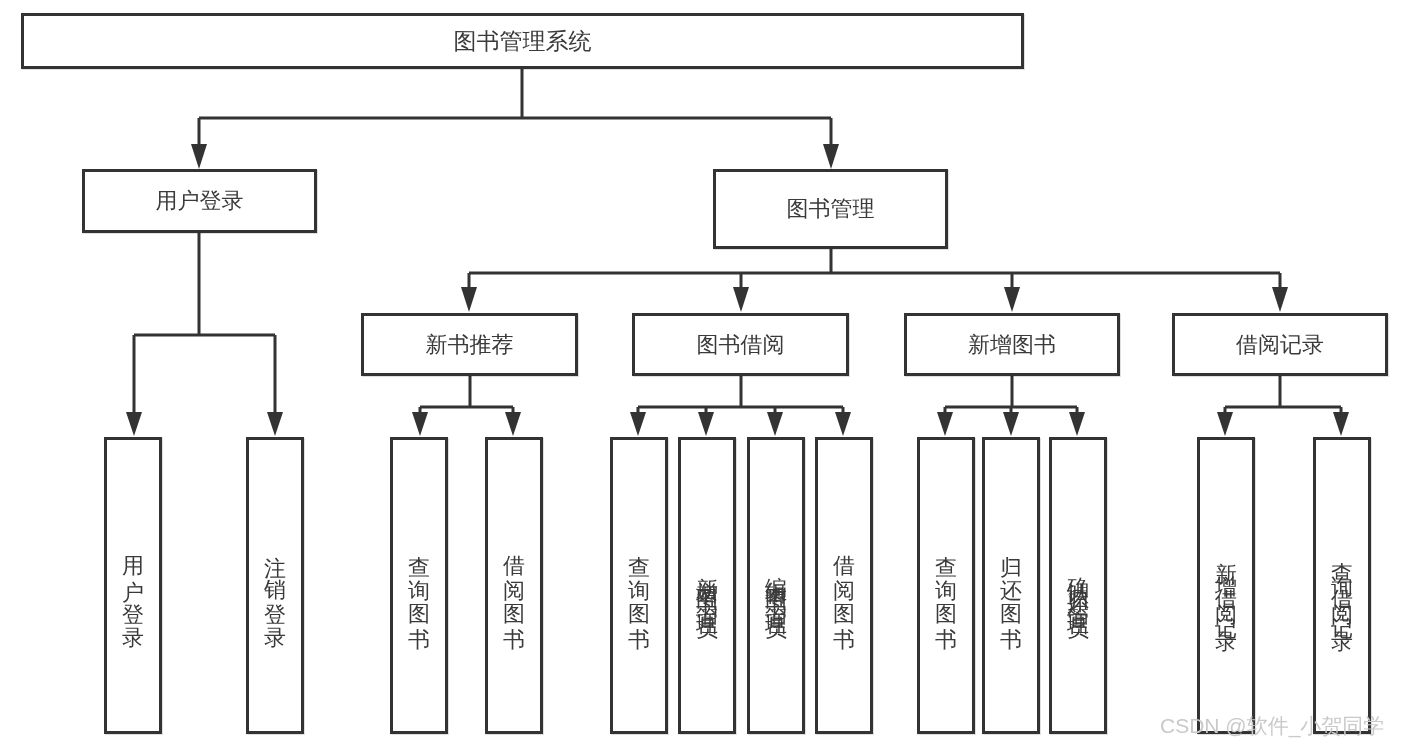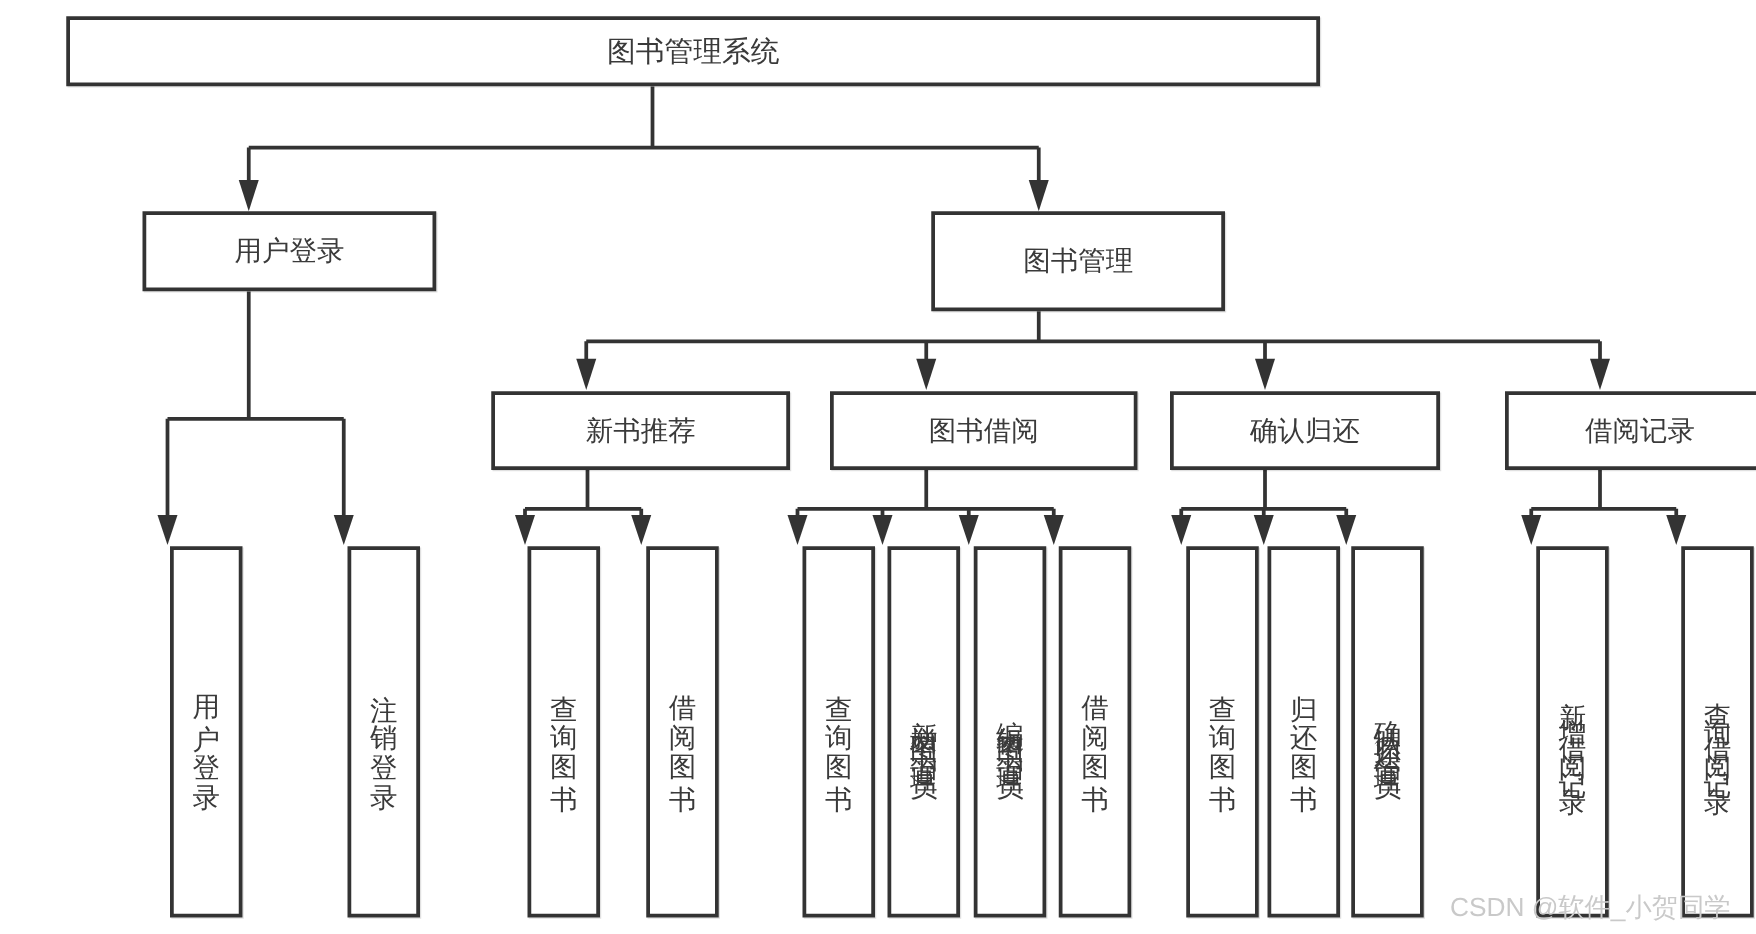--- a/index.html
+++ b/index.html
@@ -14,28 +14,27 @@
   .node{
     position:absolute;
     box-sizing:border-box;
     border:3px solid #333333;
     background:#ffffff;
     display:flex;align-items:center;justify-content:center;
     color:#3a3a3a;
     font-size:22px;
     z-index:2;
     box-shadow:1px 1px 0 rgba(0,0,0,0.12);
-    margin-left:32px;
   }
   .node.root{left:21px;top:13px;width:1003px;height:56px;font-size:23px;}
   .node.l2a{left:82px;top:169px;width:235px;height:64px;}
   .node.l2b{left:713px;top:169px;width:235px;height:80px;}
   .node.l3{top:313px;width:216px;height:63px;}
-  .node.l3a{left:361px;width:239px;}
-  .node.l3b{left:632px;width:246px;}
+  .node.l3a{left:361px;width:217px;}
+  .node.l3b{left:632px;width:217px;}
   .node.l3c{left:904px;}
   .node.l3d{left:1172px;text-align:center;}
   .node.leaf{
     top:437px;height:297px;width:58px;
     writing-mode:vertical-rl;
     text-orientation:mixed;
     font-size:22px;
   }
   .sp-lg{letter-spacing:24px;}
   .sp-md{letter-spacing:14px;}
@@ -110,21 +109,21 @@
     </g>
   </svg>
 
   <div class="node root">图书管理系统</div>
 
   <div class="node l2a">用户登录</div>
   <div class="node l2b">图书管理</div>
 
   <div class="node l3 l3a">新书推荐</div>
   <div class="node l3 l3b">图书借阅</div>
-  <div class="node l3 l3c">确认归还</div>
+  <div class="node l3 l3c">新增图书</div>
   <div class="node l3 l3d">借阅记录</div>
 
   <div class="node leaf lf1 sp-lg">用户登录</div>
   <div class="node leaf lf2 sp-lg">注销登录</div>
   <div class="node leaf lf3 sp-lg">查询图书</div>
   <div class="node leaf lf4 sp-lg">借阅图书</div>
   <div class="node leaf lf5 sp-lg">查询图书</div>
   <div class="node leaf lf6 sp-sm">新增图书（管理员）</div>
   <div class="node leaf lf7 sp-sm">编辑图书（管理员）</div>
   <div class="node leaf lf8 sp-lg">借阅图书</div>

